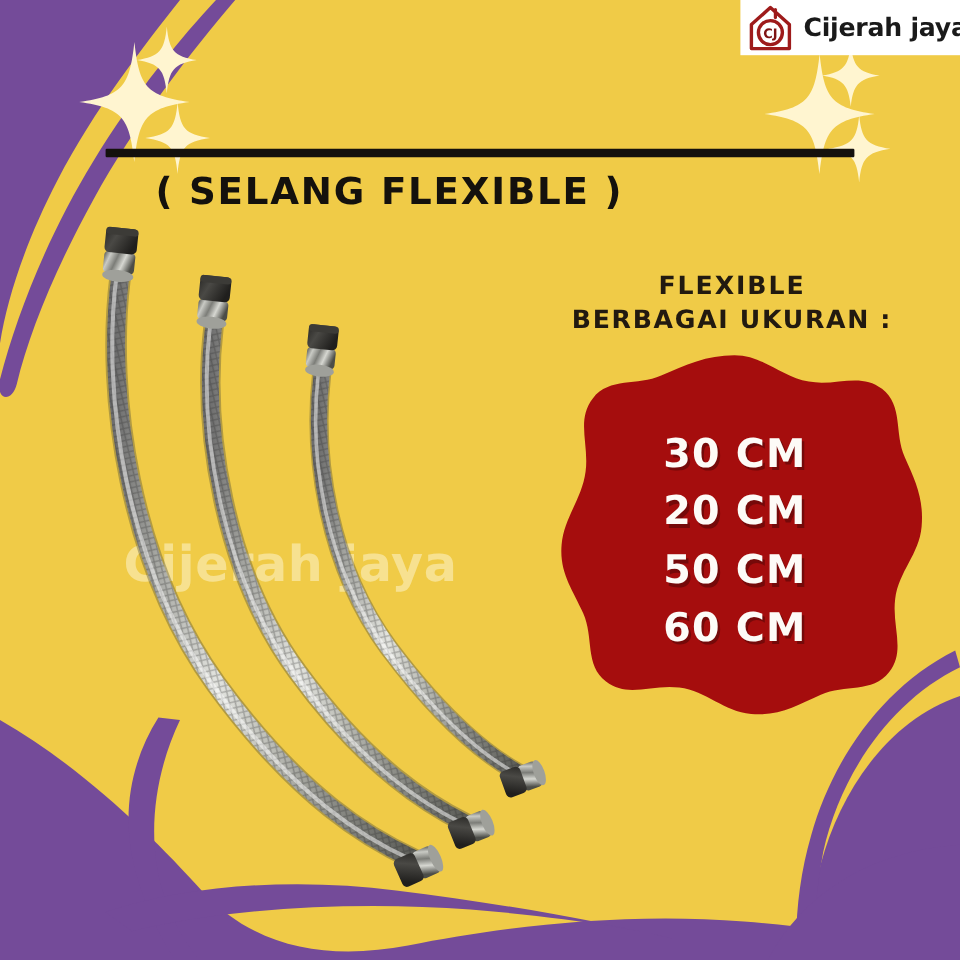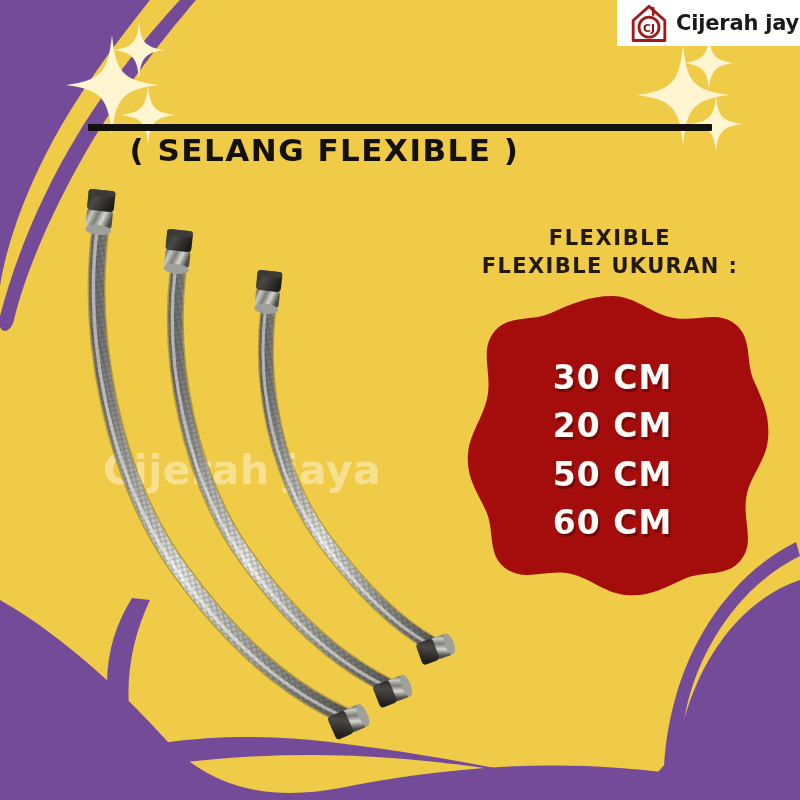--- a/index.html
+++ b/index.html
@@ -12,21 +12,21 @@
     position:relative;width:800px;height:800px;overflow:hidden;
     background:#F0CB47;
   }
   .layer{position:absolute;top:0;left:0;width:800px;height:800px;}
   svg.layer{display:block;}
 
   
   #brandbar{
     position:absolute;top:0;left:617px;width:183px;height:46px;
     background:#FFFFFF;display:flex;align-items:center;gap:7px;
-    padding-left:12px;box-sizing:border-box;z-index:40;
+    padding-left:12px;box-sizing:border-box;z-index:40;justify-content:center;
   }
   #brandbar .logo-mark{width:40px;height:40px;flex:0 0 40px;position:relative;}
   #brandbar .brand-name{
     font-family:"DejaVu Sans", sans-serif;
     font-weight:700;font-size:21px;color:#1a1a1a;letter-spacing:-0.2px;
     white-space:nowrap;line-height:1;
   }
 
   
   #title-block{
@@ -41,21 +41,21 @@
        3px 3px 0 #14110d,
        5px 4px 0 rgba(20,17,13,0.35);
     margin:0;padding:0;
     white-space:nowrap;
   }
   #title-rule{
     position:absolute;top:124px;left:88px;width:624px;height:7px;
     background:#14110d;border-radius:1px;z-index:30;
   }
   #subtitle{
-    position:absolute;top:132px;left:0;width:649px;text-align:center;z-index:30;
+    position:absolute;top:142px;left:0;width:649px;text-align:center;z-index:30;
     font-family:"DejaVu Sans", sans-serif;
     font-weight:700;font-size:31px;letter-spacing:1.5px;color:#14110d;
     white-space:nowrap;
   }
 
   
   #avail-head{
     position:absolute;top:224px;left:430px;width:360px;text-align:center;z-index:30;
     font-family:"DejaVu Sans", sans-serif;
     font-weight:700;color:#221a10;letter-spacing:1.6px;line-height:1.35;
@@ -221,21 +221,21 @@
         <rect x="-11.5" y="2" width="23" height="18" rx="4" fill="url(#capGrad)"></rect>
         <ellipse cx="0" cy="-12" rx="11" ry="4.5" fill="#9FA09A"></ellipse>
       </g>
     </g>
   </svg>
 
   <div id="watermark">Cijerah jaya</div>
 
   <div id="avail-head">
     <div>FLEXIBLE</div>
-    <div class="l2">FLEXIBLE  UKURAN :</div>
+    <div class="l2">BERBAGAI  UKURAN :</div>
   </div>
 
   <div id="size-badge">
     <svg viewBox="0 0 315 315" width="315" height="315" aria-hidden="true">
       <path d="M157,3
                C181,3 196,21 219,25
                C242,29 262,17 280,31
                C298,45 290,68 299,88
                C308,108 315,123 313,146
                C311,169 294,183 291,206

